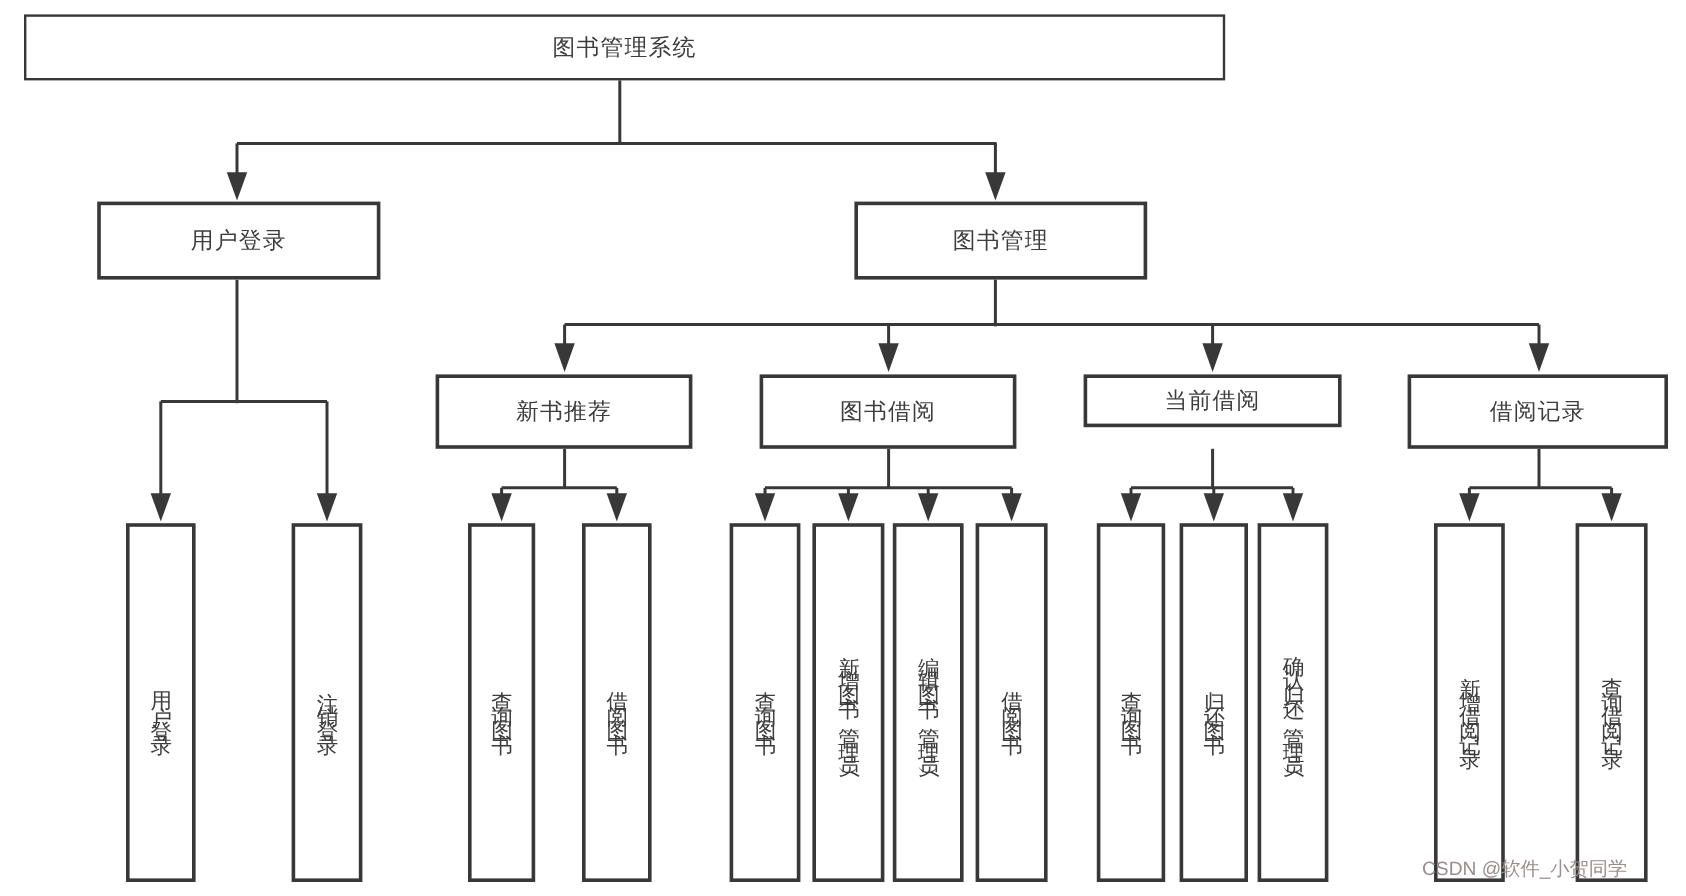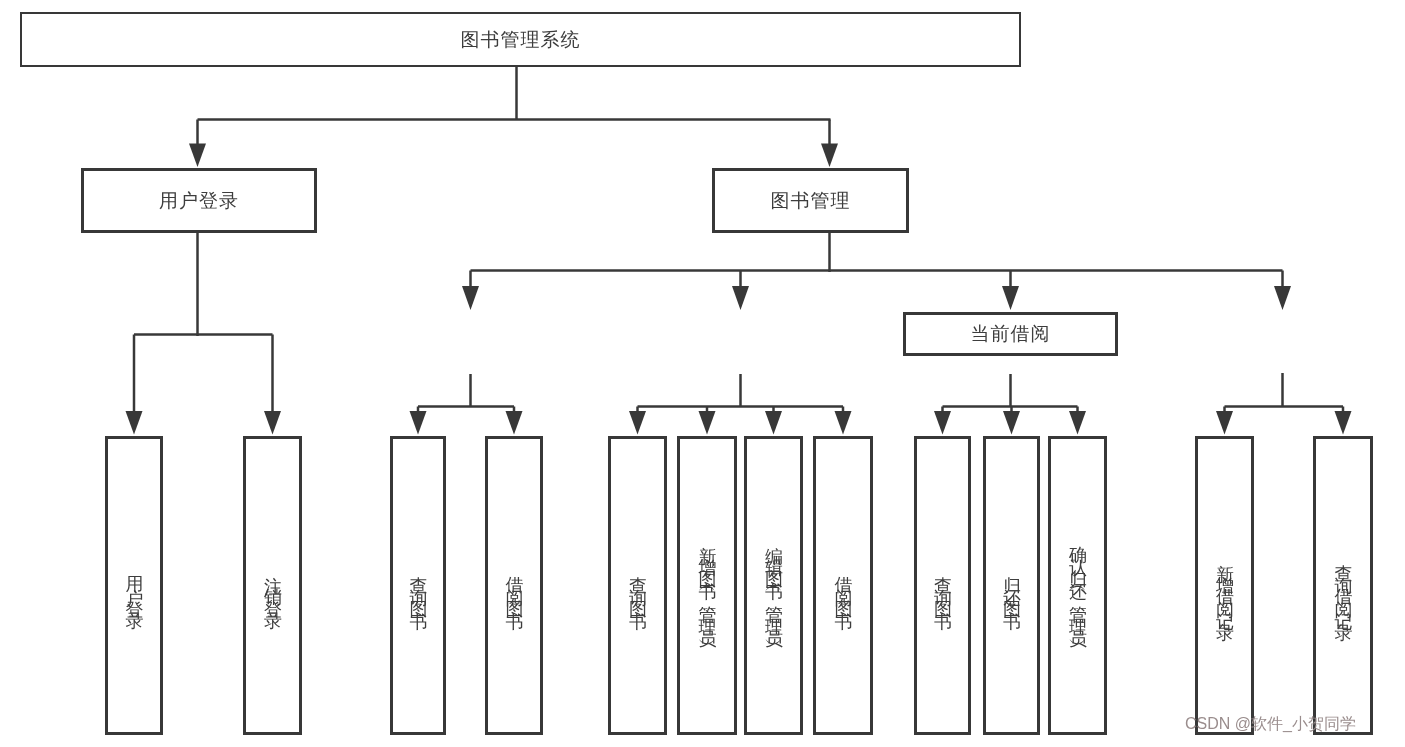--- a/index.html
+++ b/index.html
@@ -108,26 +108,35 @@
     <polygon class="ar" points="1334.5,411 1351.5,411 1343,434.5"></polygon>
   </svg>
 
   <div class="box root" style="left:20px;top:12px;width:1001px;height:55px">
     <span class="hlabel">图书管理系统</span>
   </div>
 
   <div class="box" style="left:81px;top:168px;width:236px;height:65px">
     <span class="hlabel">用户登录</span>
   </div>
-  <div class="box" style="left:712px;top:168px;width:197px;height:65px">
+  <div class="box" style="left:712px;top:168px;width:244px;height:65px">
     <span class="hlabel">图书管理</span>
   </div>
 
+  <div class="box" style="left:363px;top:312px;width:214px;height:62px">
+    <span class="hlabel">新书推荐</span>
+  </div>
+  <div class="box" style="left:633px;top:312px;width:214px;height:62px">
+    <span class="hlabel">图书借阅</span>
+  </div>
   <div class="box" style="left:903px;top:312px;width:215px;height:44px">
     <span class="hlabel">当前借阅</span>
+  </div>
+  <div class="box" style="left:1173px;top:312px;width:217px;height:62px">
+    <span class="hlabel">借阅记录</span>
   </div>
 
   <div class="box leaf" style="left:105px;width:58px">
     <span class="vlabel">用户登录</span>
   </div>
   <div class="box leaf" style="left:243px;width:59px">
     <span class="vlabel">注销登录</span>
   </div>
 
   <div class="box leaf" style="left:390px;width:56px">

